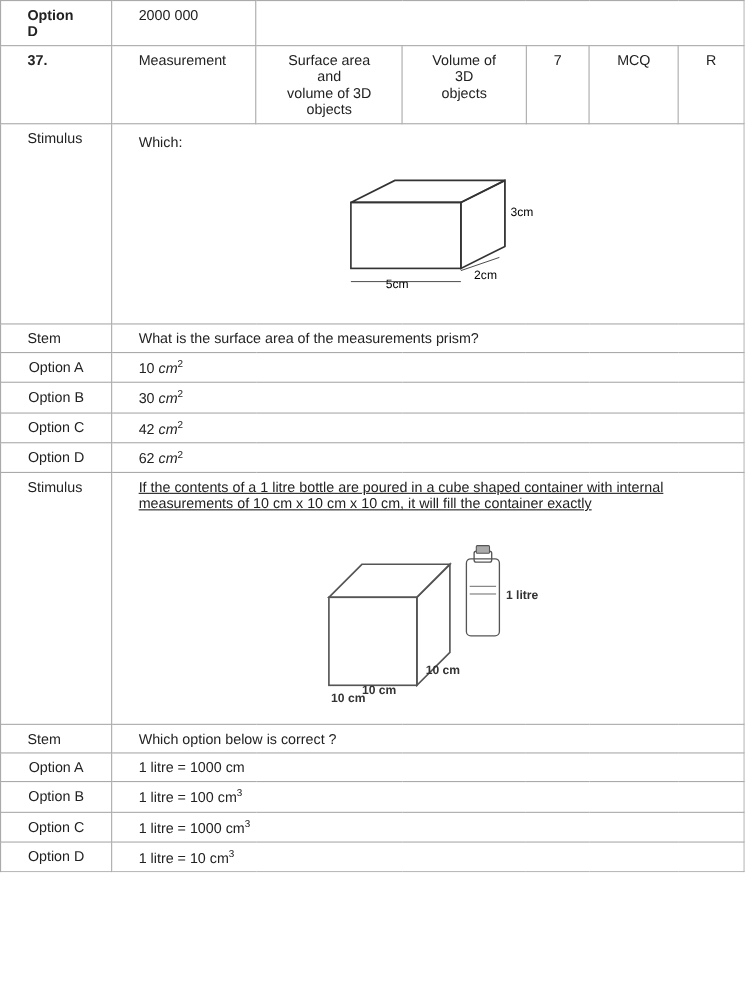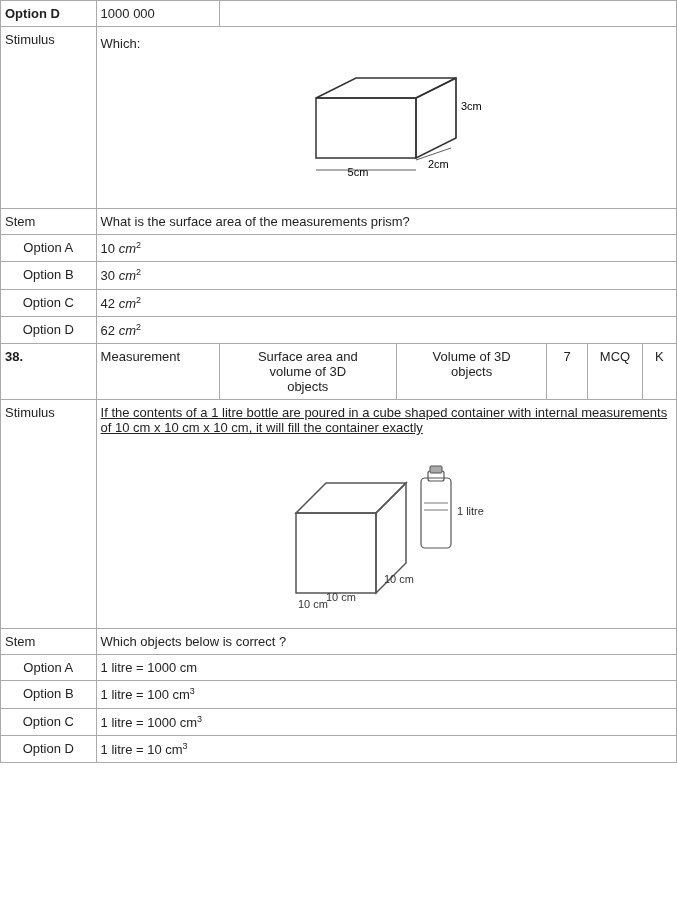--- a/index.html
+++ b/index.html
@@ -9,21 +9,21 @@
       background: #fff;
       color: #222;
       width: 677px;
     }
     table {
       width: 100%;
       border-collapse: collapse;
     }
     td, th {
       border: 1px solid #aaa;
-      padding: 5px 4px;
+      padding: 5px 24px;
       vertical-align: top;
     }
     .number-cell {
       width: 38px;
       font-weight: bold;
       vertical-align: top;
     }
     .subject-cell {
       width: 90px;
     }
@@ -66,35 +66,45 @@
     }
     svg text {
       font-family: Arial, sans-serif;
       font-size: 11px;
     }
     .cube-drawing {
       display: flex;
       justify-content: center;
       align-items: center;
       padding: 10px 0;
+      font-weight: bold;
     }
     sup { font-size: 9px; vertical-align: super; }
   </style>
 </head>
 <body>
 
 <table>
 
   <tbody>
       <tr>
     <td class="number-cell">Option D</td>
-    <td>1000 000</td>
+    <td>2000 000</td>
     <td colspan="5"></td>
   </tr>
 
+  <tr>
+    <td class="number-cell">37.</td>
+    <td class="subject-cell">Measurement</td>
+    <td class="topic-cell" style="text-align:center;">Surface area and<br>volume of 3D<br>objects</td>
+    <td class="subtopic-cell" style="text-align:center;">Volume of 3D<br>objects</td>
+    <td class="marks-cell">7</td>
+    <td class="type-cell">MCQ</td>
+    <td class="diff-cell">R</td>
+  </tr>
 
   <tr>
     <td class="stimulus-label">Stimulus</td>
     <td colspan="6">
       <div style="padding: 4px 0 2px 0;">Which:</div>
       <div class="box-drawing">
         <svg width="220" height="120" viewBox="0 0 220 120">
 
           <rect x="40" y="30" width="100" height="60" fill="none" stroke="#333" stroke-width="1.5"></rect>
 
@@ -133,29 +143,20 @@
   </tr>
   <tr>
     <td class="option-label">Option C</td>
     <td colspan="6">42 <i>cm</i><sup>2</sup></td>
   </tr>
   <tr>
     <td class="option-label">Option D</td>
     <td colspan="6">62 <i>cm</i><sup>2</sup></td>
   </tr>
 
-  <tr>
-    <td class="number-cell">38.</td>
-    <td class="subject-cell">Measurement</td>
-    <td class="topic-cell" style="text-align:center;">Surface area and<br>volume of 3D<br>objects</td>
-    <td class="subtopic-cell" style="text-align:center;">Volume of 3D<br>objects</td>
-    <td class="marks-cell">7</td>
-    <td class="type-cell">MCQ</td>
-    <td class="diff-cell">K</td>
-  </tr>
 
   <tr>
     <td class="stimulus-label">Stimulus</td>
     <td colspan="6">
       <div style="padding-bottom: 8px; text-decoration: underline;">
         If the contents of a 1 litre bottle are poured in a cube shaped container with internal measurements of 10 cm x 10 cm x 10 cm, it will fill the container exactly
       </div>
       <div class="cube-drawing">
         <svg width="240" height="160" viewBox="0 0 240 160">
 
@@ -178,21 +179,21 @@
           <text x="32" y="155" font-size="10" fill="#333">10 cm</text>
           <text x="118" y="130" font-size="10" fill="#333">10 cm</text>
           <text x="60" y="148" font-size="10" fill="#333">10 cm</text>
         </svg>
       </div>
     </td>
   </tr>
 
   <tr>
     <td class="stem-label">Stem</td>
-    <td colspan="6">Which objects below is correct ?</td>
+    <td colspan="6">Which option below is correct ?</td>
   </tr>
 
   <tr>
     <td class="option-label">Option A</td>
     <td colspan="6">1 litre = 1000 cm</td>
   </tr>
   <tr>
     <td class="option-label">Option B</td>
     <td colspan="6">1 litre = 100 cm<sup>3</sup></td>
   </tr>

